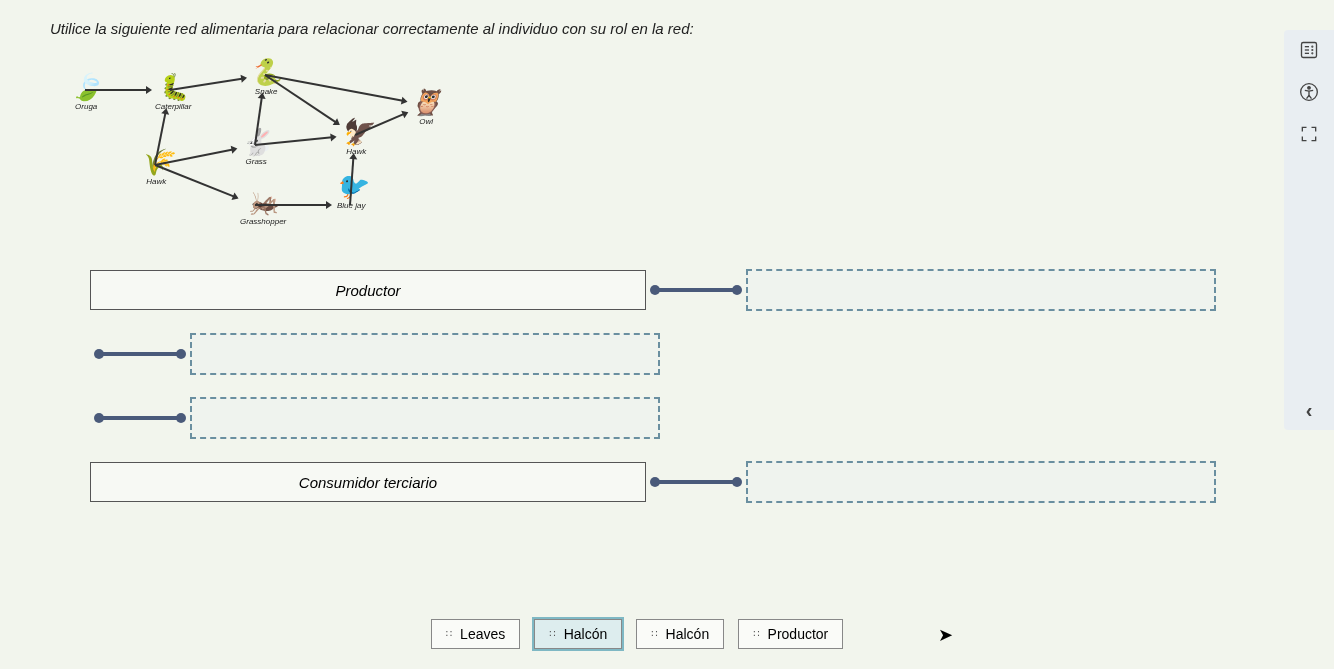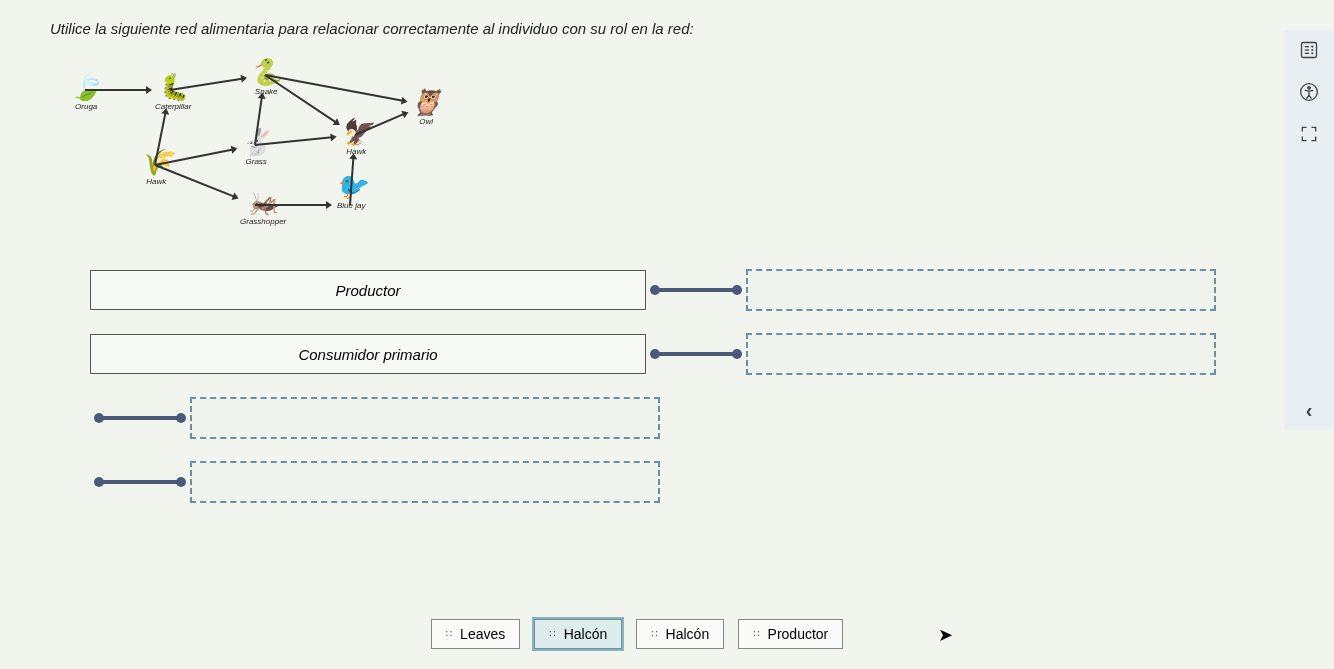--- a/index.html
+++ b/index.html
@@ -206,35 +206,35 @@
 
     <div class="match-row">
       <div class="role-box">Productor</div>
       <div class="connector">
           <div class="bar"></div>
         </div>
       <div class="drop-box"></div>
     </div>
 
     <div class="match-row">
-      <div class="role-box">Consumidor primario</div>
-      <div class="connector">
-          <div class="bar"></div>
-        </div>
-      <div class="drop-box"></div>
-    </div>
-
-    <div class="match-row">
-      <div class="connector">
-          <div class="bar"></div>
-        </div>
-      <div class="drop-box"></div>
-    </div>
-
-    <div class="match-row">
+      <div class="connector">
+          <div class="bar"></div>
+        </div>
+      <div class="drop-box"></div>
+    </div>
+
+    <div class="match-row">
+      <div class="connector">
+          <div class="bar"></div>
+        </div>
+      <div class="drop-box"></div>
+    </div>
+
+    <div class="match-row">
+      <div class="role-box">Consumidor terciario</div>
       <div class="connector">
           <div class="bar"></div>
         </div>
       <div class="drop-box"></div>
     </div>
 
   </div>
 </div>
 
 <div class="options">

